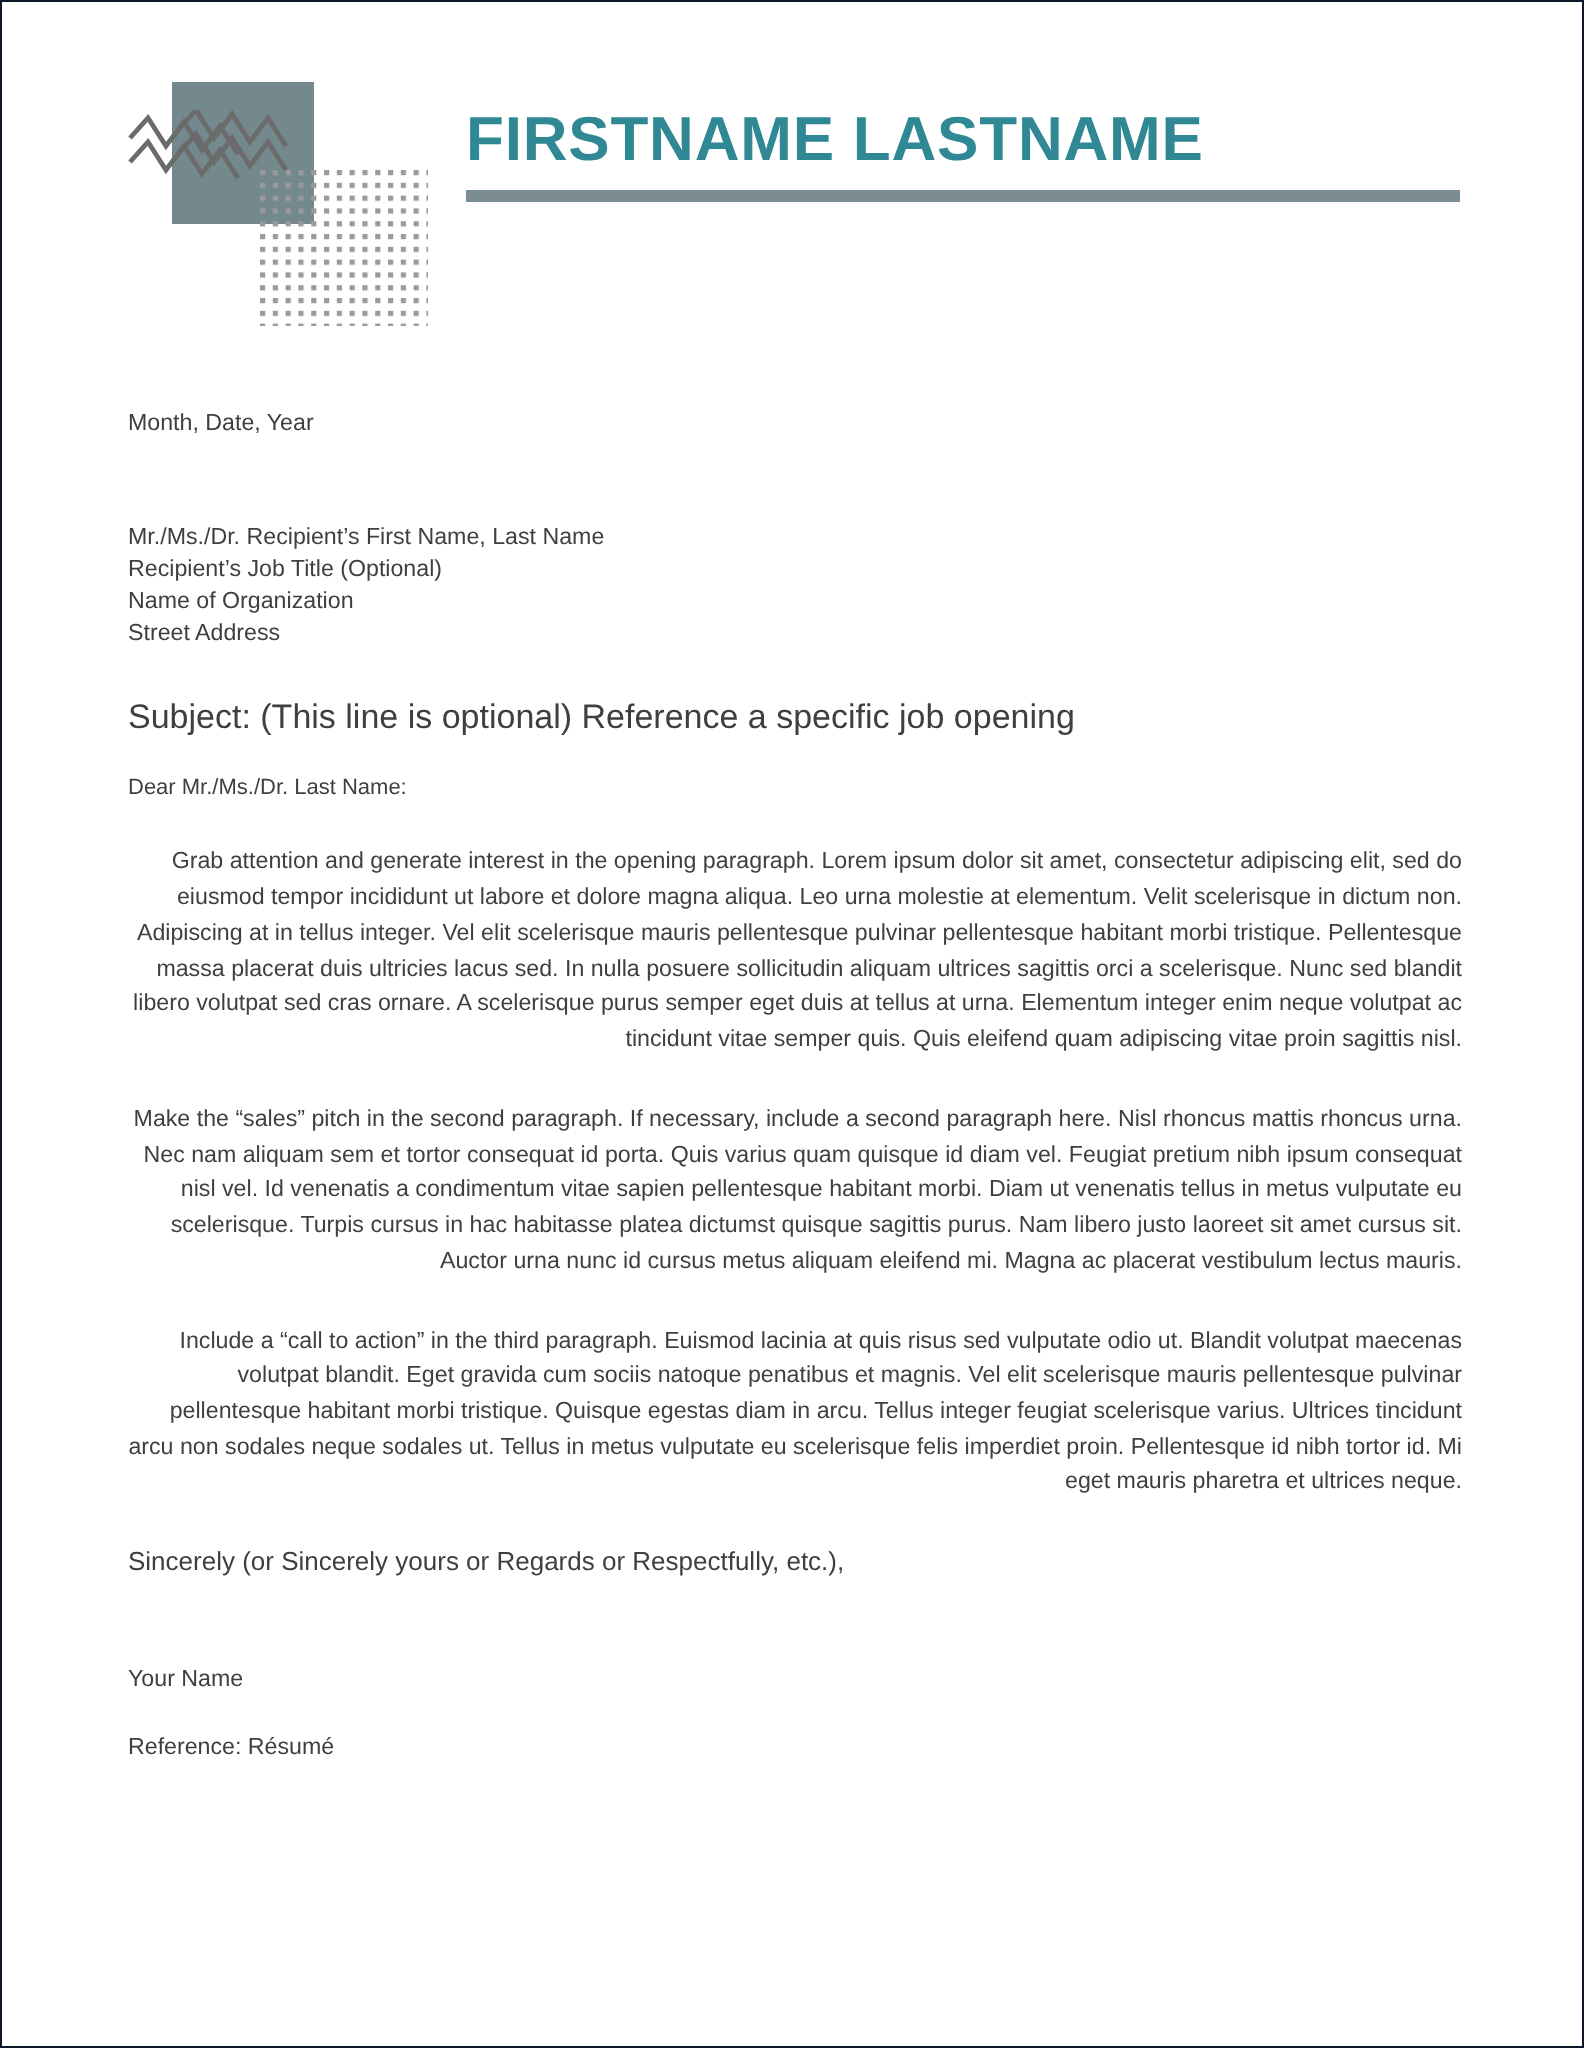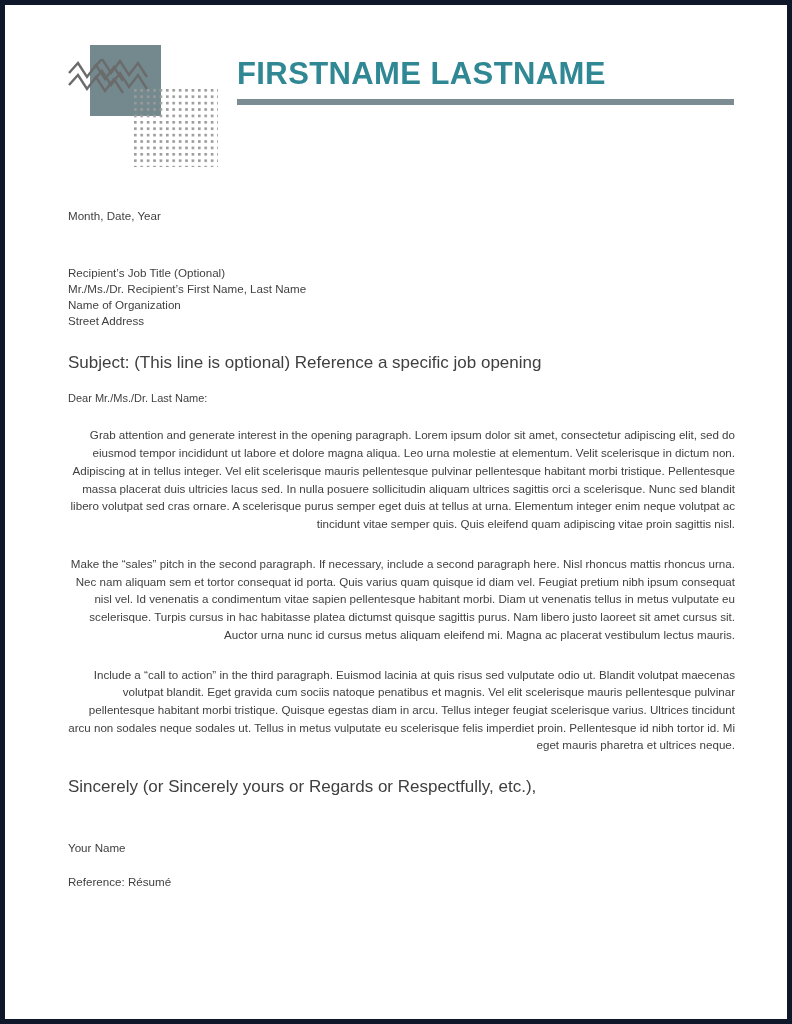--- a/index.html
+++ b/index.html
@@ -13,21 +13,21 @@
     height: 1024px;
     font-family: "Liberation Sans", sans-serif;
     overflow: hidden;
   }
 
   .page {
     position: relative;
     width: 792px;
     height: 1024px;
     background: #ffffff;
-    border: 5px solid #0f172a;
+    border: 1px solid #0f172a;
     overflow: hidden;
   }
 
   
   .header-graphic {
     position: absolute;
     left: 62px;
     top: 34px;
     width: 160px;
     height: 125px;
@@ -113,21 +113,21 @@
   .subject-line { margin-top: 25px; font-size: 17px; }
   .salutation  { margin-top: 22px; font-size: 11px; }
 
   .body-par {
     margin-top: 22px;
     font-size: 11.6px;
     line-height: 1.53;
     text-align: right;
     color: #3f3f3f;
   }
-  .closing      { margin-top: 24px; font-size: 17px; }
+  .closing      { margin-top: 24px; font-size: 13px; }
   .your-name    { margin-top: 47px; font-size: 11.6px; }
   .enclosure    { margin-top: 22px; font-size: 11.6px; }
 </style>
 </head>
 <body>
 
 <div class="page">
 
   <div class="header-graphic">
 
@@ -159,22 +159,22 @@
 
     <div class="name-rule"></div>
 
   </div>
 
   <div class="letter">
 
     <div class="date-line">Month, Date, Year</div>
 
     <div class="recipient-block">
+      <div>Mr./Ms./Dr. Recipient’s First Name, Last Name</div>
       <div>Recipient’s Job Title (Optional)</div>
-      <div>Mr./Ms./Dr. Recipient’s First Name, Last Name</div>
       <div>Name of Organization</div>
       <div>Street Address</div>
     </div>
 
     <div class="subject-line">Subject: (This line is optional) Reference a specific job opening</div>
 
     <div class="salutation">Dear Mr./Ms./Dr. Last Name:</div>
 
     <div class="body-par">Grab attention and generate interest in the opening paragraph. Lorem ipsum dolor sit amet, consectetur adipiscing elit, sed do eiusmod tempor incididunt ut labore et dolore magna aliqua. Leo urna molestie at elementum. Velit scelerisque in dictum non. Adipiscing at in tellus integer. Vel elit scelerisque mauris pellentesque pulvinar pellentesque habitant morbi tristique. Pellentesque massa placerat duis ultricies lacus sed. In nulla posuere sollicitudin aliquam ultrices sagittis orci a scelerisque. Nunc sed blandit libero volutpat sed cras ornare. A scelerisque purus semper eget duis at tellus at urna. Elementum integer enim neque volutpat ac tincidunt vitae semper quis. Quis eleifend quam adipiscing vitae proin sagittis nisl.</div>
 

